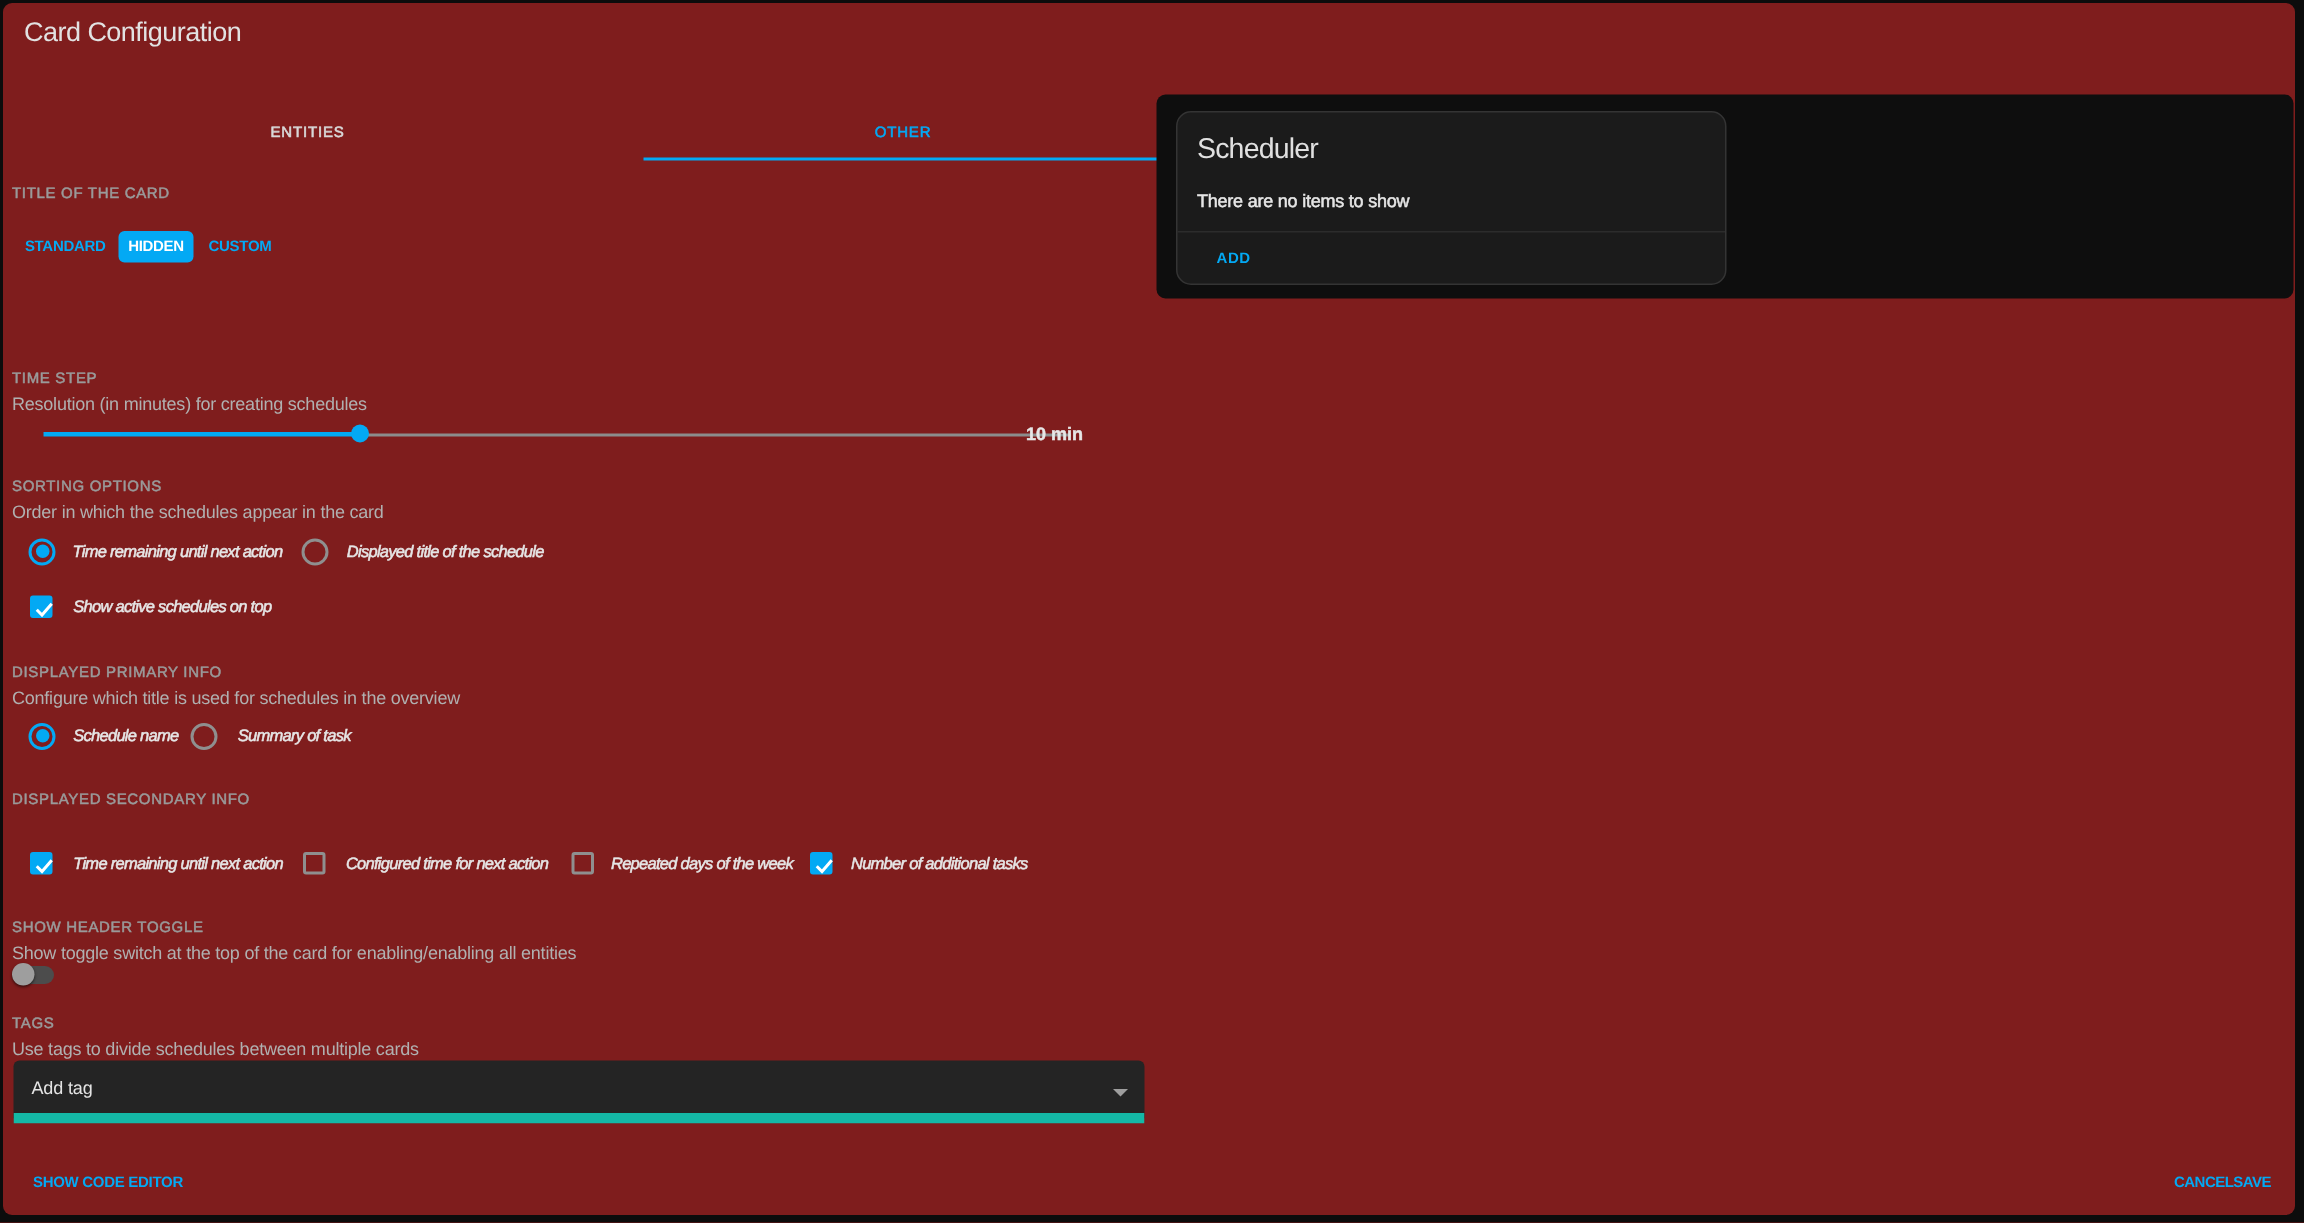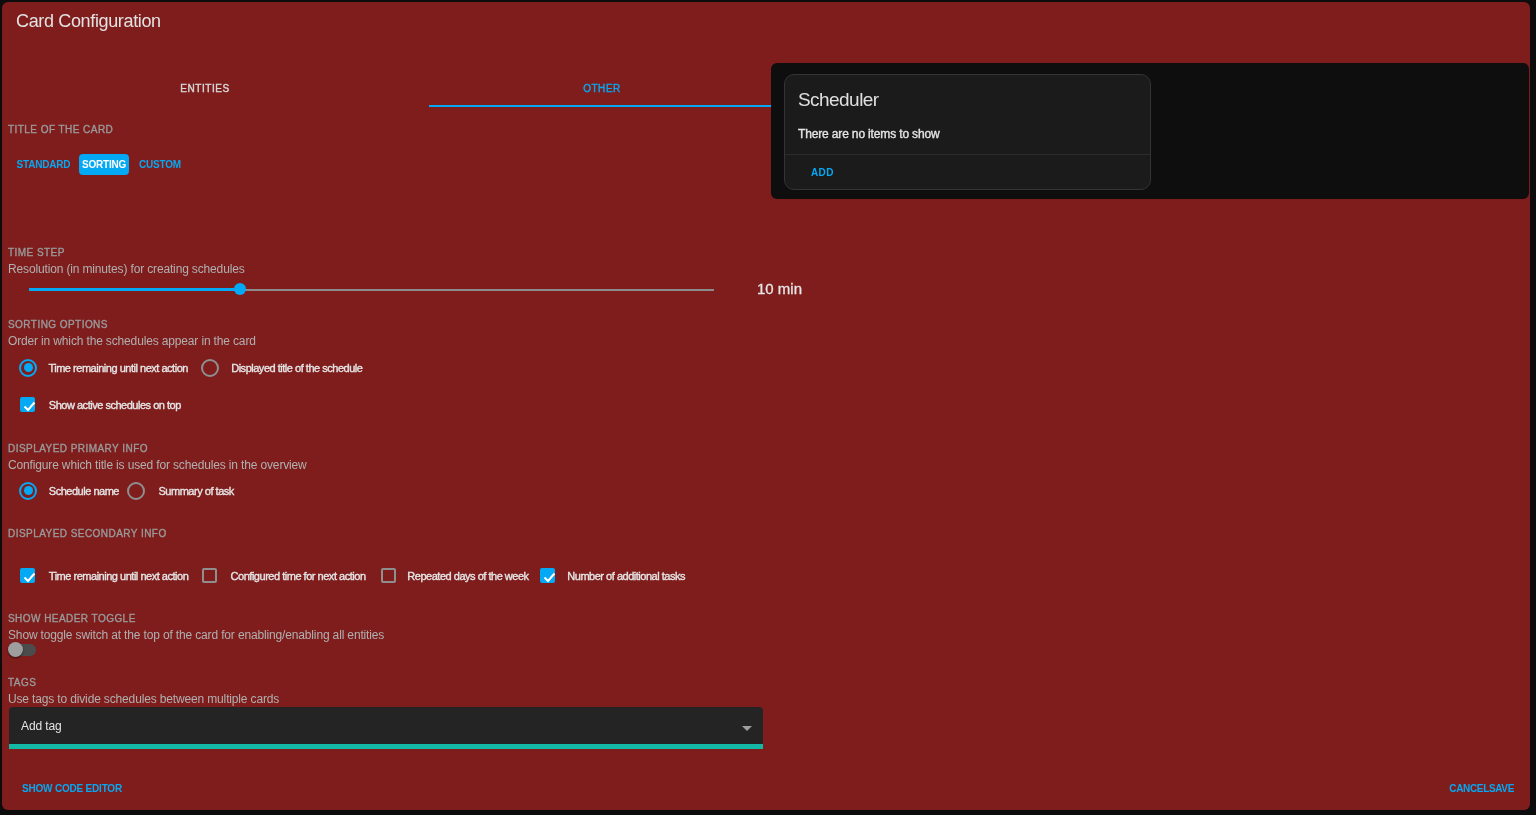--- a/index.html
+++ b/index.html
@@ -99,22 +99,22 @@
   .toggle.off .thumb { left:0; background:#9e9e9e; }
   #toggle-discover { top:31px; }
   #toggle-header   { top:31px; }
 
   
   .slider-row { position:absolute; left:0; top:37px; width:760px; height:14px; }
   .slider-track-active { position:absolute; top:6px; height:3px; background:var(--accent); }
   .slider-track-rest   { position:absolute; top:6.5px; height:2px; background:#8c8c8c; }
   .slider-thumb { position:absolute; top:1px; width:12px; height:12px; border-radius:50%; background:var(--accent); }
   .slider-value {
-    position:absolute; left:730px; top:0; width:64px; text-align:right; line-height:14px;
-    font-size:15px; font-weight:400; color:#e6e6e6; -webkit-text-stroke:0.3px #e6e6e6;
+    position:absolute; left:650px; top:0; width:64px; text-align:right; line-height:14px;
+    font-size:12px; font-weight:700; color:#e6e6e6; -webkit-text-stroke:0.3px #e6e6e6;
   }
 
   
   .ctl-row { position:absolute; left:0; height:20px; width:760px; }
   .radio {
     position:absolute; top:1px; width:18px; height:18px; border-radius:50%;
     border:2px solid #8f8f8f; cursor:pointer;
   }
   .radio.selected { border-color:var(--accent); }
   .radio.selected::after {
@@ -123,28 +123,28 @@
   }
   .checkbox {
     position:absolute; top:2.5px; width:15px; height:15px; border-radius:2px;
     border:2px solid #8f8f8f; cursor:pointer; background:transparent;
   }
   .checkbox.checked { border-color:var(--accent); background:var(--accent); }
   .checkbox.checked svg { position:absolute; left:-1px; top:-1px; display:block; }
   .checkbox svg { display:none; }
   .ctl-label {
     position:absolute; top:0; line-height:20px; white-space:nowrap;
-    font-size:11px; font-weight:400; letter-spacing:-0.48px; color:#e6e6e6; cursor:pointer;
+    font-size:11px; font-weight:400; letter-spacing:-0.48px; color:#e6e6e6; cursor:pointer;font-style:italic;
     -webkit-text-stroke:0.35px #e6e6e6;
   }
 
   
   .select {
     position:absolute; left:1px; top:32px; width:754px; height:42px;
-    background:#242424; border-radius:4px 4px 0 0; border-bottom:5px solid #14b8a6;
+    background:#242424; border-radius:4px 4px 0 0; border-bottom:7px solid #14b8a6;
     cursor:pointer;
   }
   .select-text {
     position:absolute; left:12px; top:50%; transform:translateY(-50%);
     font-size:12px; letter-spacing:-0.1px; color:#e4e4e4;
   }
   .select-caret {
     position:absolute; right:11px; top:19px; width:0; height:0;
     border-left:5px solid transparent; border-right:5px solid transparent;
     border-top:5px solid #9e9e9e;
@@ -182,21 +182,21 @@
       <div class="pcard-empty">There are no items to show</div>
       <div class="pcard-div"></div>
       <button class="pcard-add">ADD</button>
     </div>
   </div>
 
   <section class="sec" id="sec-title">
     <div class="sec-label">TITLE OF THE CARD</div>
     <div class="btn-row">
       <button class="mode-btn" id="btn-standard">STANDARD</button>
-      <button class="mode-btn selected" id="btn-hidden">SORTING</button>
+      <button class="mode-btn selected" id="btn-hidden">HIDDEN</button>
       <button class="mode-btn" id="btn-custom">CUSTOM</button>
     </div>
   </section>
 
 
   <section class="sec" id="sec-timestep">
     <div class="sec-label">TIME STEP</div>
     <div class="sec-desc">Resolution (in minutes) for creating schedules</div>
     <div class="slider-row">
       <div class="slider-track-active" id="sl-active" style="left: 21.3px; width: 211.042px;"></div>

